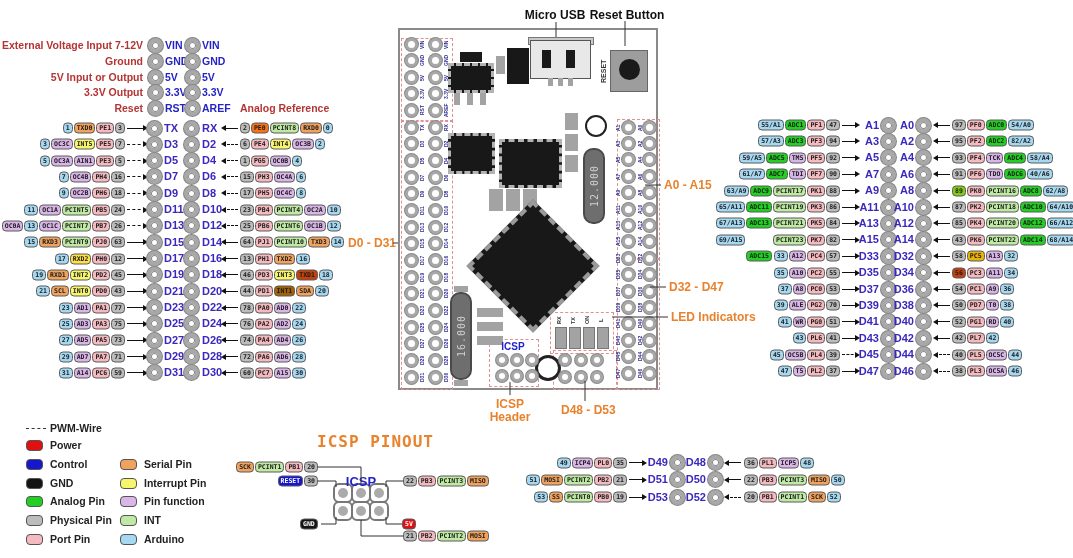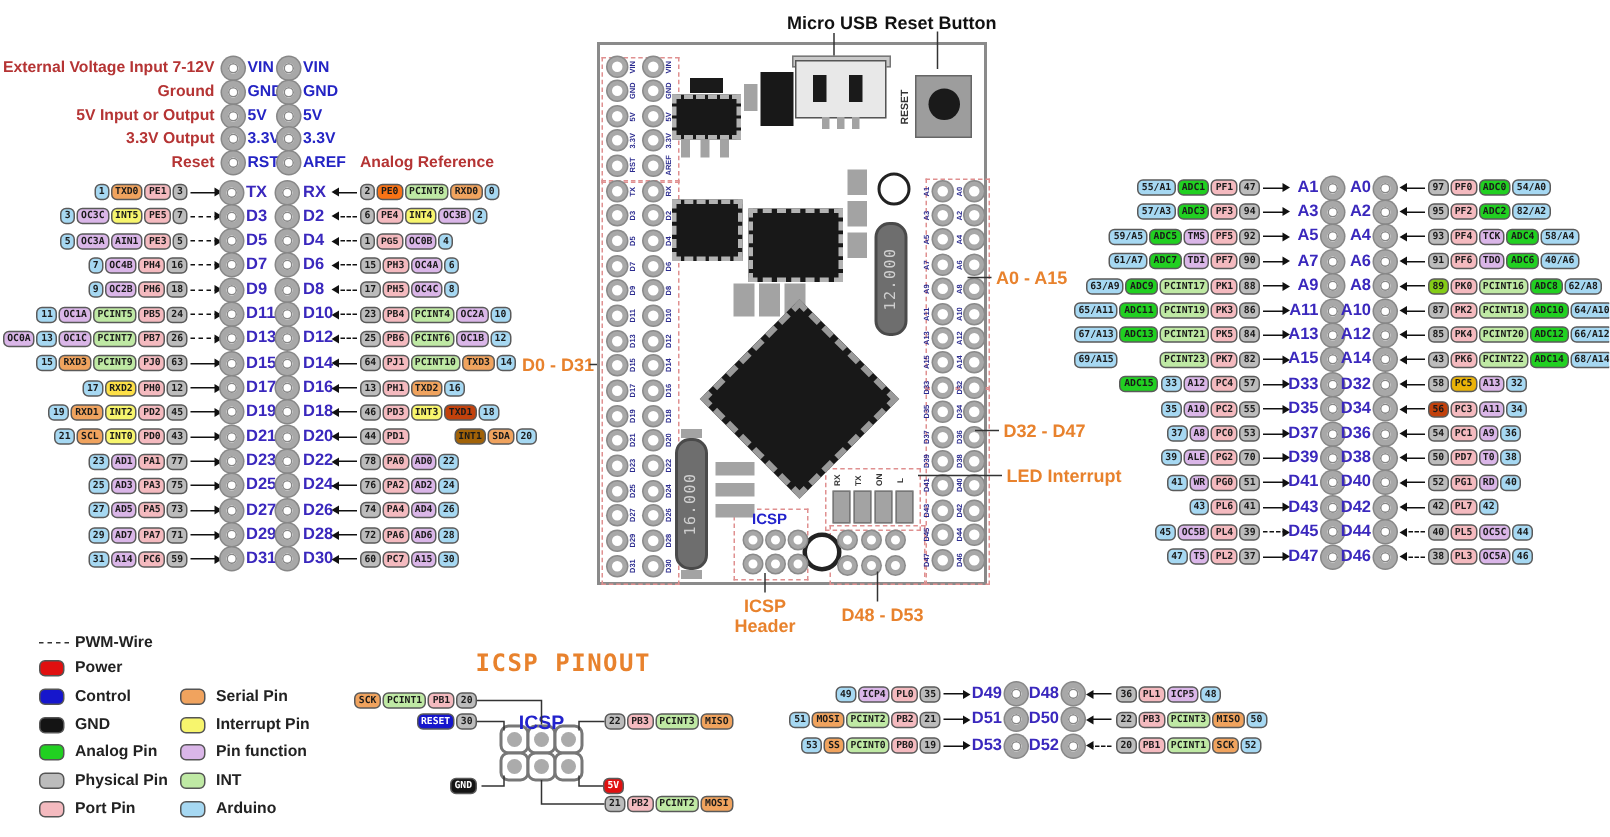--- a/index.html
+++ b/index.html
@@ -49,21 +49,21 @@
 <body>
 
 <div id="root">
 
   <div class="blackcap" style="left:515px;top:8px;width:80px;text-align:center;">Micro USB</div>
   <div class="blackcap" style="left:585px;top:8px;width:84px;text-align:center;">Reset Button</div>
 
   <div class="callout" style="left:348px;top:236px;">D0 - D31</div>
   <div class="callout" style="left:664px;top:178px;">A0 - A15</div>
   <div class="callout" style="left:669px;top:280px;">D32 - D47</div>
-  <div class="callout" style="left:671px;top:310px;">LED Interrupt</div>
+  <div class="callout" style="left:671px;top:310px;">LED Indicators</div>
   <div class="callout" style="left:480px;top:397px;width:60px;text-align:center;">ICSP</div>
   <div class="callout" style="left:480px;top:410px;width:60px;text-align:center;">Header</div>
   <div class="callout" style="left:561px;top:403px;">D48 - D53</div>
   <div class="callout" style="left:317px;top:432px;font-family:'DejaVu Sans Mono',monospace;font-size:16px;letter-spacing:1px;">ICSP PINOUT</div>
 
   <div id="board">
 
   <div class="redbox" style="left: 1px; top: 8px; width: 50px; height: 82px;"></div>
       <div class="redbox" style="left: 1px; top: 90px; width: 50px; height: 268px;"></div>
       <div class="redbox" style="left: 217px; top: 89px; width: 41px; height: 139px;"></div>
@@ -543,21 +543,21 @@
         </div>
         <div class="arr r" style="left: 127px; width: 19px;"></div>
         <div class="hole" style="left: 147px;"></div>
         <div class="dlabel" style="left: 164px;">D21</div>
         <div class="hole" style="left: 184px;"></div>
         <div class="dlabel" style="left: 202px;">D20</div>
         <div class="arr l" style="left: 223px; width: 15px;"></div>
         <div class="strip" style="left: 240px;">
           <span class="chip" style="background: rgb(188, 188, 188);">44</span>
           <span class="chip" style="background: rgb(244, 186, 191);">PD1</span>
-          <span class="chip" style="background: #a16207; margin-left: 29px;">INT1</span>
+          <span class="chip" style="background: #a16207;">INT1</span>
           <span class="chip" style="background: rgb(240, 163, 94);">SDA</span>
           <span class="chip" style="background: rgb(166, 216, 242);">20</span>
         </div>
       </div>
       <div class="abs" style="left: 0px; top: 299.13px; width: 398px; height: 17px;">
         <div class="strip" style="right: 273px;">
           <span class="chip" style="background: rgb(166, 216, 242);">23</span>
           <span class="chip" style="background: rgb(218, 182, 232);">AD1</span>
           <span class="chip" style="background: rgb(244, 186, 191);">PA1</span>
           <span class="chip" style="background: rgb(188, 188, 188);">77</span>

